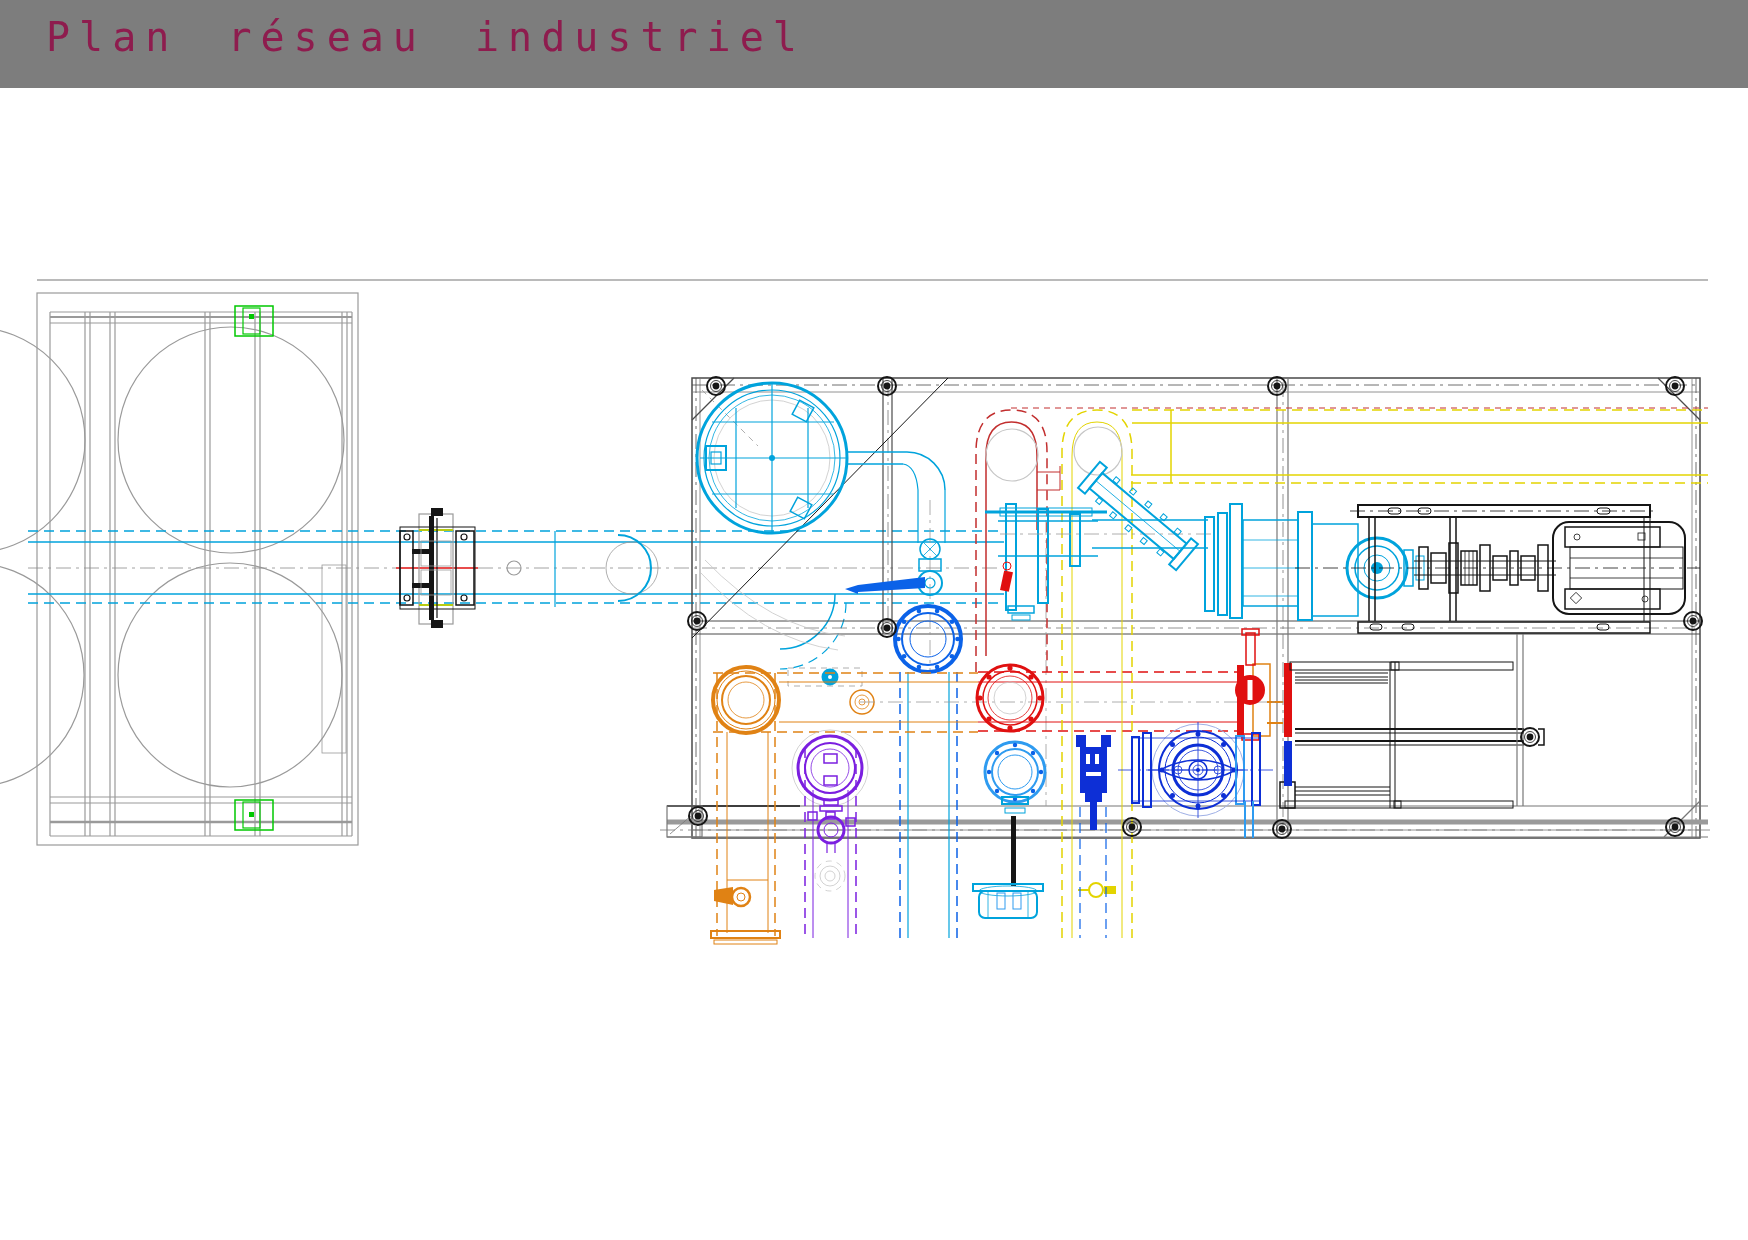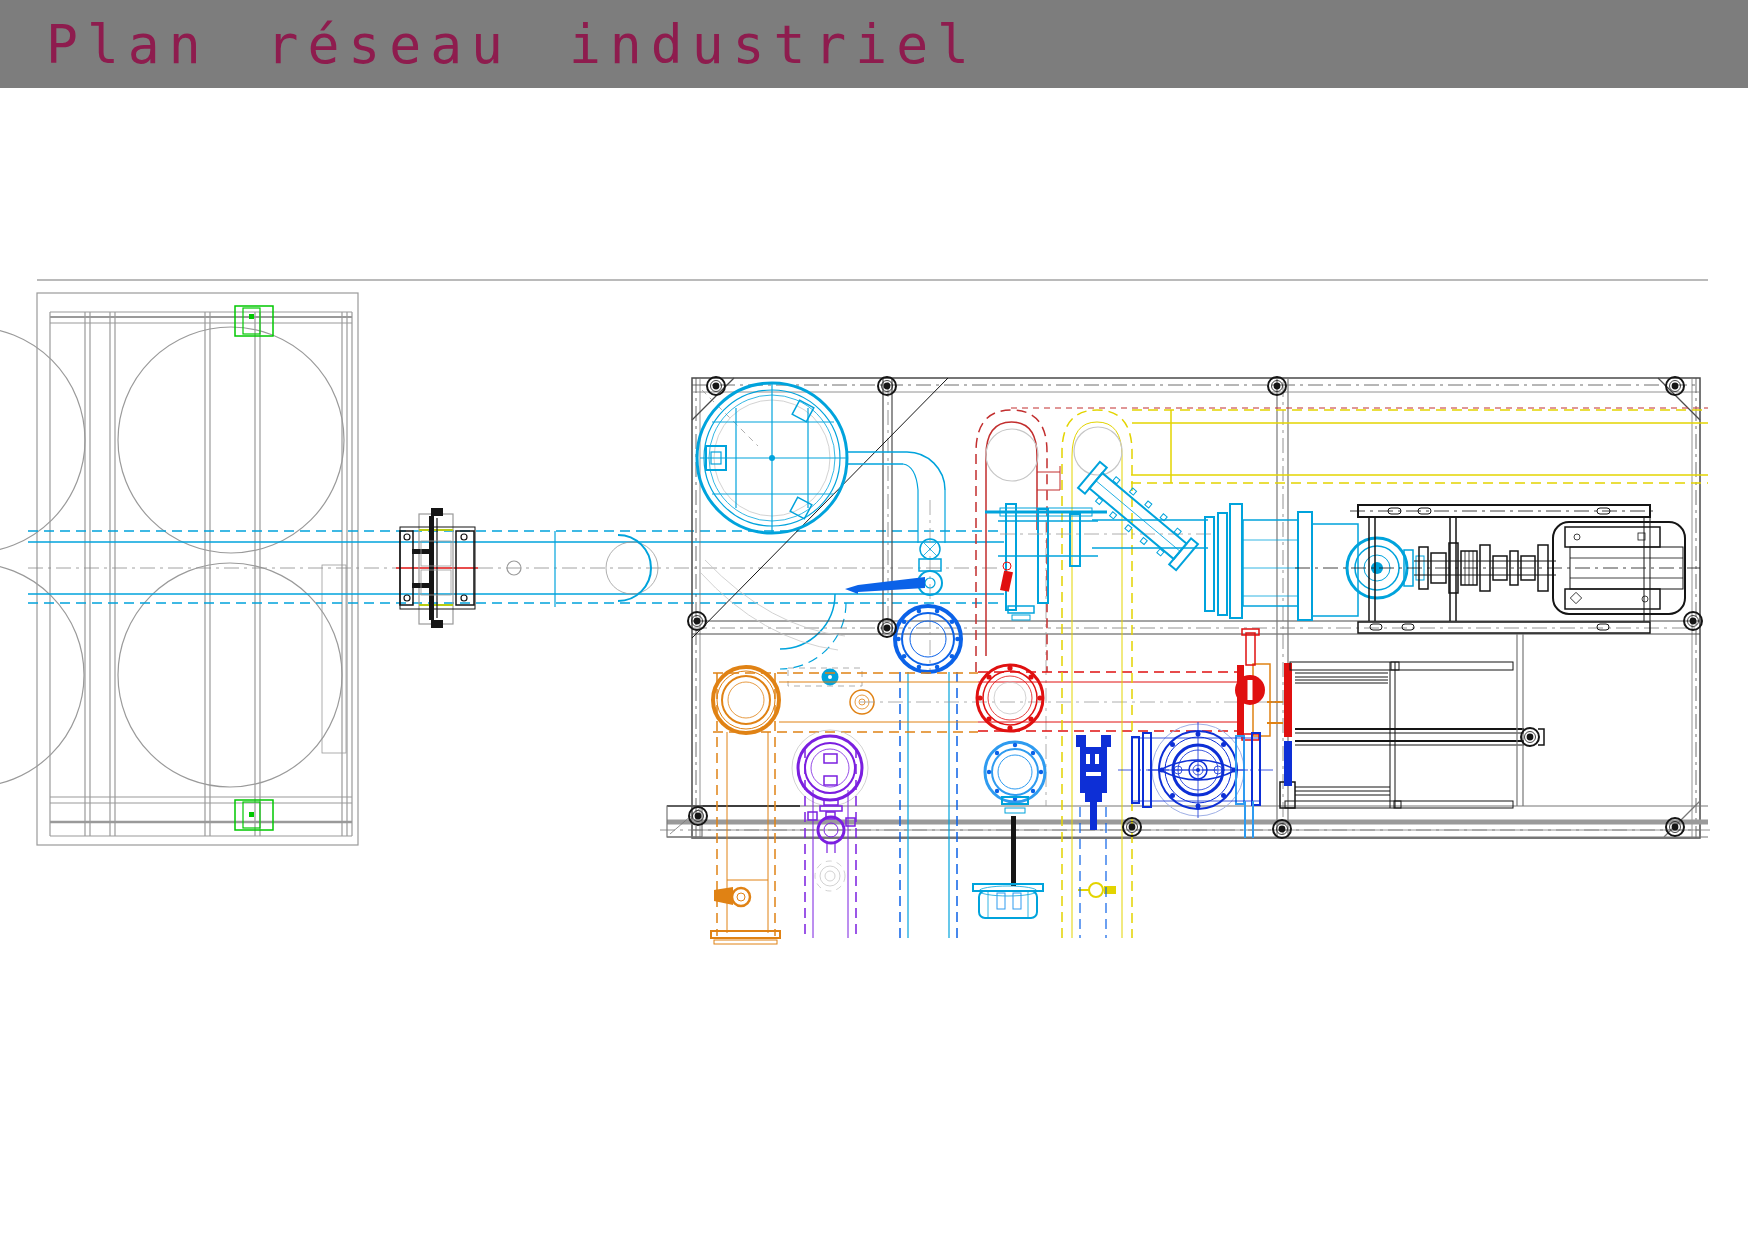--- a/index.html
+++ b/index.html
@@ -1,20 +1,20 @@
 <!DOCTYPE html>
 <html style="--headerbg: #7d7d7d; --titlecolor: #8e1c4e; --cyan: #00a3dc; --blue: #0b62e8; --darkblue: #0d2fd6; --lightblue: #2e9bf0; --red: #e01010; --loopred: #c22e2e; --orange: #e08214; --yellow: #e3d400; --purple: #7b1fe0; --green: #00c800;"><head>
 <meta charset="utf-8">
 <style>
   html,body{margin:0;padding:0;width:1748px;height:1240px;background:#fff;overflow:hidden;
     font-family:"DejaVu Sans","Liberation Sans",sans-serif;}
   #app{position:relative;width:1748px;height:1240px;background:#fff;}
   .header{position:absolute;left:0;top:0;width:1748px;height:88px;background:var(--headerbg);}
   .title{position:absolute;left:46px;top:14px;font-family:"DejaVu Sans Mono","Liberation Mono",monospace;
-    font-size:53px;font-weight:400;letter-spacing:9px;word-spacing:16px;color:var(--titlecolor);}
+    font-size:40px;font-weight:400;letter-spacing:9px;word-spacing:16px;color:var(--titlecolor);}
   svg{position:absolute;left:0;top:0;}
   svg *{fill:none;stroke-width:1.2;}
   .g9{stroke:#9a9a9a}.g7{stroke:#777}.g5{stroke:#4a4a4a}.gc{stroke:#c6c6c6}.g8{stroke:#8a8a8a}
   .gb{stroke:#9fb0e6}.yg{stroke:#b8cc12}
   .cy{stroke:var(--cyan)}.bl{stroke:var(--blue)}.db{stroke:var(--darkblue)}.lb{stroke:var(--lightblue)}
   .rd{stroke:var(--red)}.rl{stroke:var(--loopred)}.or{stroke:var(--orange)}.yl{stroke:var(--yellow)}
   .pu{stroke:var(--purple)}.gr{stroke:var(--green)}.bk{stroke:#151515}
   .d1{stroke-dasharray:10 6}.d2{stroke-dasharray:15 5 3 5}.d3{stroke-dasharray:6 5}
   .w08{stroke-width:.8}.w1{stroke-width:1}.w15{stroke-width:1.5}.w2{stroke-width:2}
   .w25{stroke-width:2.5}.w3{stroke-width:3}.w4{stroke-width:4}.w5{stroke-width:5}

